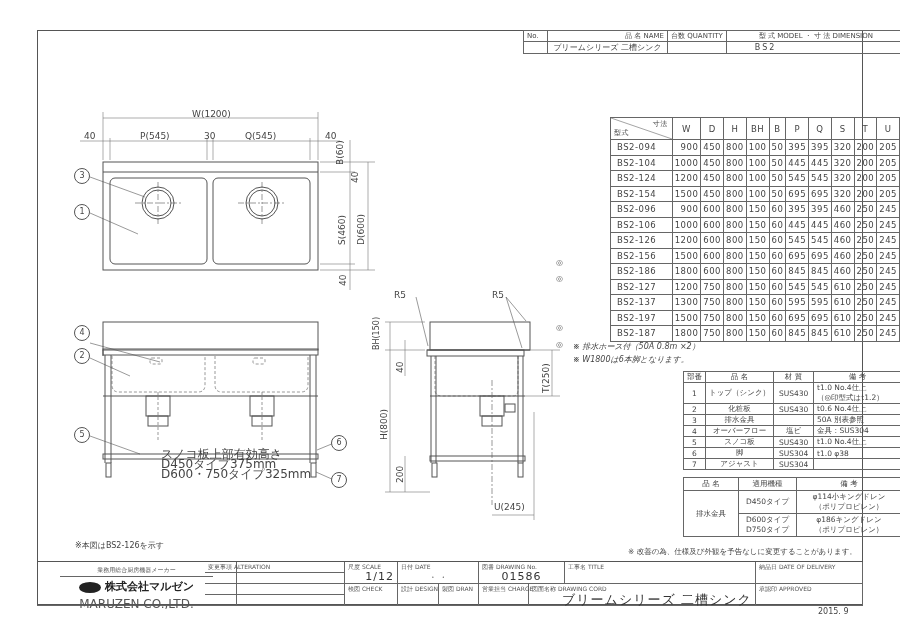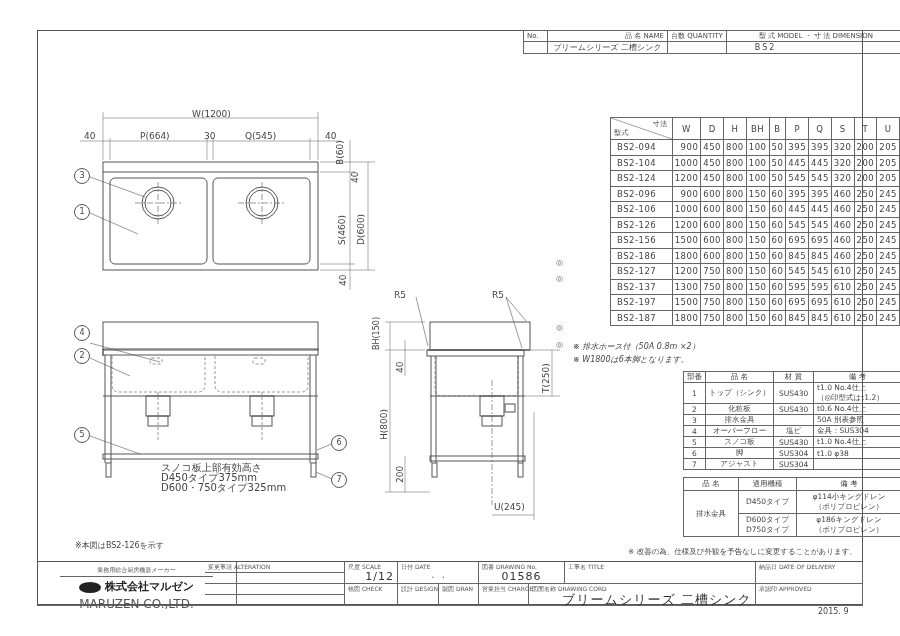--- a/index.html
+++ b/index.html
@@ -145,38 +145,38 @@
     <line x1="534" y1="412" x2="534" y2="520" stroke="#777" stroke-width="0.6"></line>
     <line x1="492" y1="515" x2="534" y2="515" stroke="#777" stroke-width="0.6"></line>
     <line x1="416" y1="297" x2="428" y2="346" stroke-width="0.6"></line>
     <line x1="506" y1="297" x2="522" y2="348" stroke-width="0.6"></line>
     <line x1="506" y1="297" x2="526" y2="321" stroke-width="0.6"></line>
   </g>
 </svg>
 
 <div class="abs lbl" style="left:192px;top:109px">W(1200)</div>
 <div class="abs lbl" style="left:84px;top:131px">40</div>
-<div class="abs lbl" style="left:140px;top:131px">P(664)</div>
+<div class="abs lbl" style="left:140px;top:131px">P(545)</div>
 <div class="abs lbl" style="left:204px;top:131px">30</div>
 <div class="abs lbl" style="left:245px;top:131px">Q(545)</div>
 <div class="abs lbl" style="left:325px;top:131px">40</div>
 <div class="abs lbl" style="left:335px;top:142px;transform:rotate(-90deg);transform-origin:left top;top:165px">B(60)</div>
 <div class="abs lbl" style="left:350px;top:183px;transform:rotate(-90deg);transform-origin:left top">40</div>
 <div class="abs lbl" style="left:337px;top:245px;transform:rotate(-90deg);transform-origin:left top">S(460)</div>
 <div class="abs lbl" style="left:356px;top:245px;transform:rotate(-90deg);transform-origin:left top">D(600)</div>
 <div class="abs lbl" style="left:338px;top:286px;transform:rotate(-90deg);transform-origin:left top">40</div>
 <div class="callout" style="left:74px;top:168px">3</div>
 <div class="callout" style="left:74px;top:204px">1</div>
 
 <div class="callout" style="left:74px;top:325px">4</div>
 <div class="callout" style="left:74px;top:348px">2</div>
 <div class="callout" style="left:74px;top:427px">5</div>
 <div class="callout" style="left:331px;top:435px">6</div>
 <div class="callout" style="left:331px;top:472px">7</div>
-<div class="abs" style="left:161px;top:463px;font-size:10px;line-height:10px;color:#444">
+<div class="abs" style="left:161px;top:449px;font-size:12px;line-height:10px;color:#444">
   <div>スノコ板上部有効高さ</div>
   <div>D450タイプ375mm</div>
   <div>D600・750タイプ325mm</div>
 </div>
 
 <div class="abs lbl" style="left:394px;top:290px">R5</div>
 <div class="abs lbl" style="left:492px;top:290px">R5</div>
 <div class="abs lbl" style="left:372px;top:350px;transform:rotate(-90deg);transform-origin:left top;font-size:8px">BH(150)</div>
 <div class="abs lbl" style="left:395px;top:373px;transform:rotate(-90deg);transform-origin:left top">40</div>
 <div class="abs lbl" style="left:379px;top:440px;transform:rotate(-90deg);transform-origin:left top">H(800)</div>
@@ -235,20 +235,33 @@
       </tr>
       <tr>
         <td class="model">BS2-124</td>
         <td>1200</td>
         <td>450</td>
         <td>800</td>
         <td>100</td>
         <td>50</td>
         <td>545</td>
         <td>545</td>
+        <td>320</td>
+        <td>200</td>
+        <td>205</td>
+      </tr>
+      <tr>
+        <td class="model">BS2-154</td>
+        <td>1500</td>
+        <td>450</td>
+        <td>800</td>
+        <td>100</td>
+        <td>50</td>
+        <td>695</td>
+        <td>695</td>
         <td>320</td>
         <td>200</td>
         <td>205</td>
       </tr>
       <tr>
         <td class="model">BS2-096</td>
         <td>900</td>
         <td>600</td>
         <td>800</td>
         <td>150</td>

